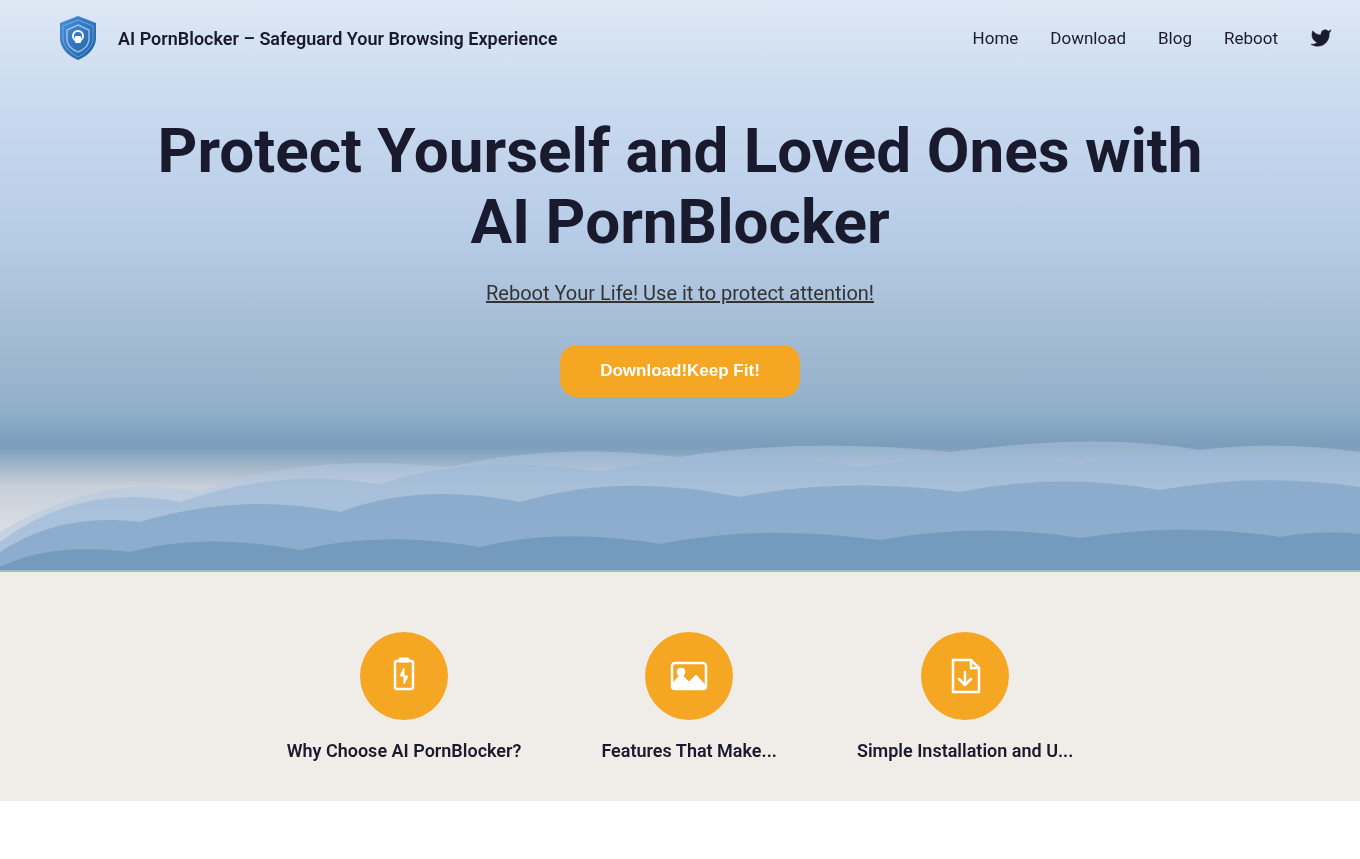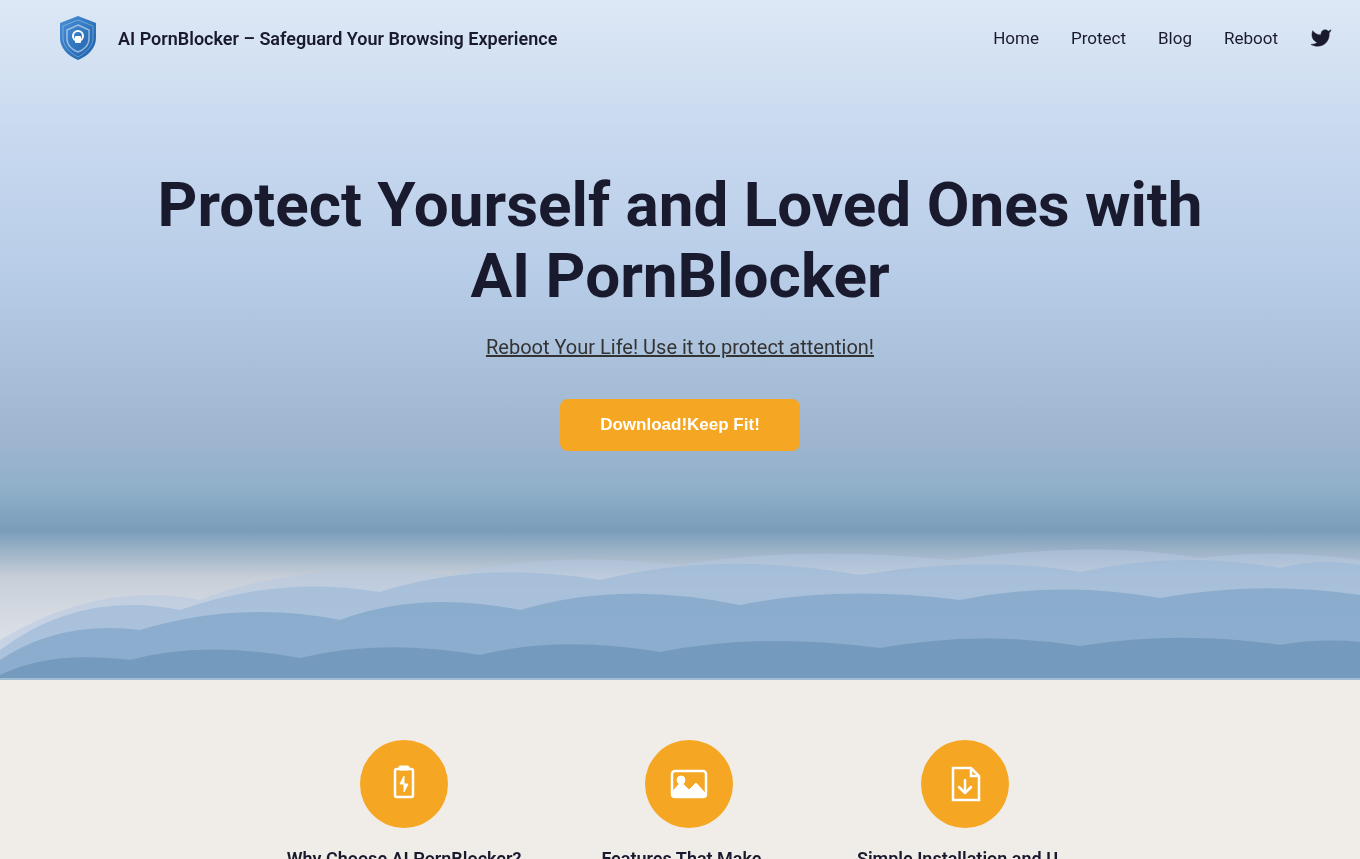--- a/index.html
+++ b/index.html
@@ -62,21 +62,21 @@
     .twitter-icon {
       width: 22px;
       height: 22px;
       cursor: pointer;
     }
 
     
     .hero {
       position: relative;
       width: 100%;
-      height: 680px;
+      height: 572px;
       overflow: hidden;
       display: flex;
       flex-direction: column;
       align-items: center;
       justify-content: center;
       text-align: center;
     }
 
     .hero-bg {
       position: absolute;
@@ -128,21 +128,21 @@
       text-decoration: underline;
     }
 
     .hero-btn {
       display: inline-block;
       background: #f5a623;
       color: #fff;
       font-size: 17px;
       font-weight: 600;
       padding: 16px 40px;
-      border-radius: 8px;
+      border-radius: 17px;
       border: none;
       cursor: pointer;
       text-decoration: none;
     }
 
     
     .features {
       background: #f0ede8;
       padding: 60px 40px 40px;
       display: flex;
@@ -201,21 +201,21 @@
       <path d="M26 13 L37 18 L37 27 C37 33 32 38 26 40 C20 38 15 33 15 27 L15 18 Z" fill="none" stroke="rgba(255,255,255,0.5)" stroke-width="1.5"></path>
 
       <circle cx="26" cy="24" r="5" fill="none" stroke="white" stroke-width="2"></circle>
       <rect x="23" y="24" width="6" height="7" rx="1" fill="white"></rect>
     </svg>
     <span class="nav-title">AI PornBlocker – Safeguard Your Browsing Experience</span>
   </div>
 
   <div class="nav-right">
     <a class="nav-link">Home</a>
-    <a class="nav-link">Protect</a>
+    <a class="nav-link">Download</a>
     <a class="nav-link">Blog</a>
     <a class="nav-link">Reboot</a>
 
     <svg class="twitter-icon" viewBox="0 0 24 24" xmlns="http://www.w3.org/2000/svg">
       <path d="M23 3a10.9 10.9 0 01-3.14 1.53 4.48 4.48 0 00-7.86 3v1A10.66 10.66 0 013 4s-4 9 5 13a11.64 11.64 0 01-7 2c9 5 20 0 20-11.5a4.5 4.5 0 00-.08-.83A7.72 7.72 0 0023 3z" fill="#1a1a2e" stroke="#1a1a2e" stroke-width="0.5"></path>
     </svg>
   </div>
 </nav>
 
 <section class="hero">

